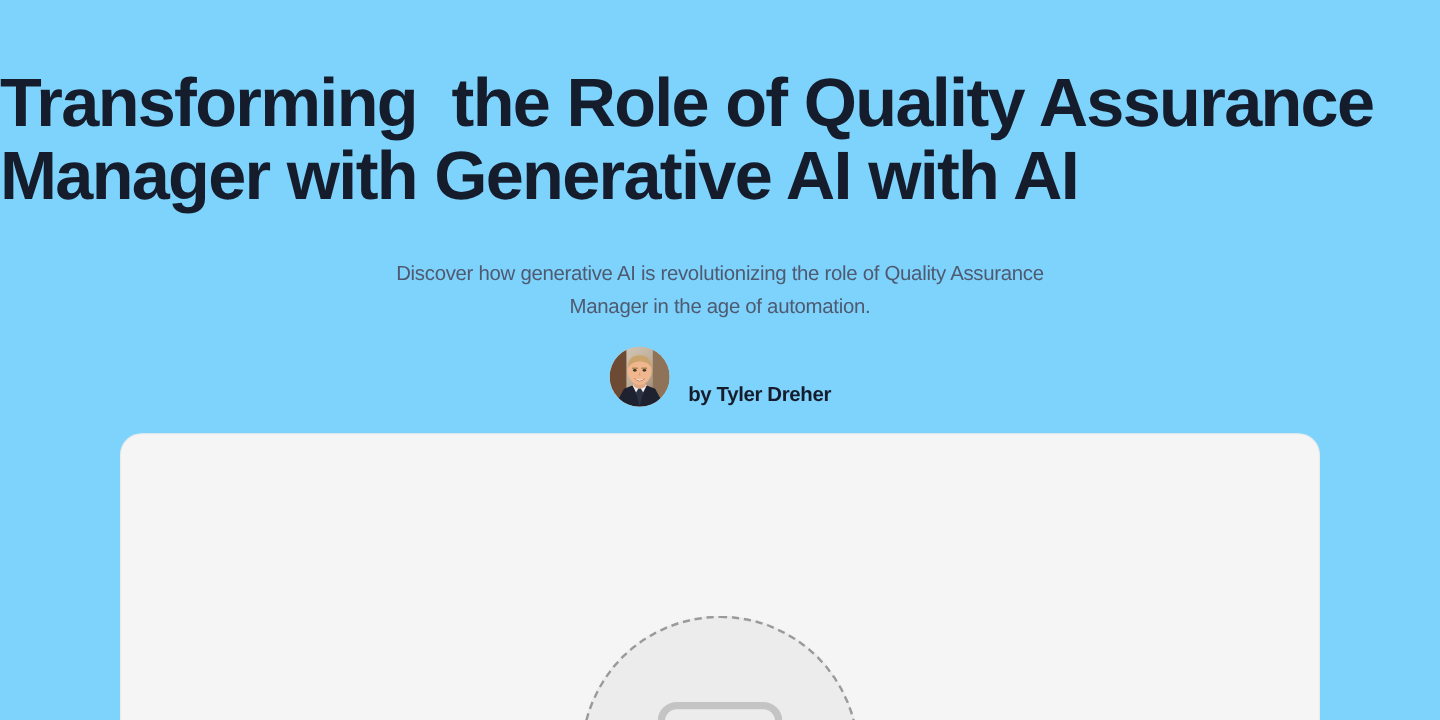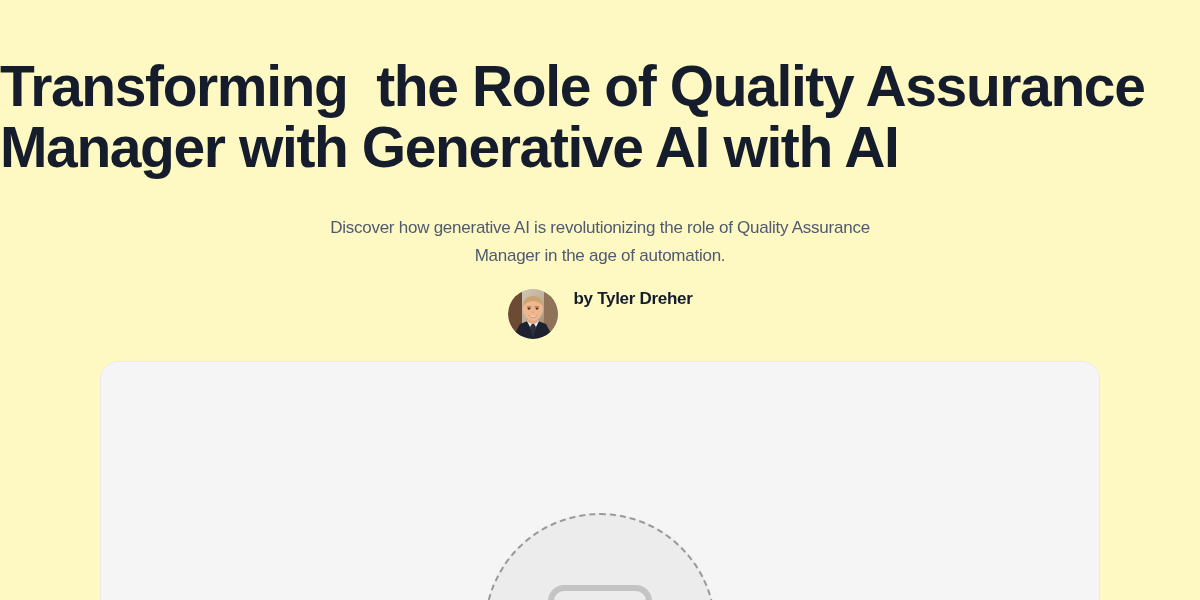--- a/index.html
+++ b/index.html
@@ -13,21 +13,21 @@
   body {
     background: #ffffff;
     font-family: "Liberation Sans", sans-serif;
     -webkit-font-smoothing: antialiased;
   }
 
   .page {
     position: relative;
     width: 1200px;
     height: 600px;
-    background: #fef9c3;
+    background: #7dd3fc;
     overflow: hidden;
   }
 
   
   .article-title {
     position: absolute;
     top: 56px;
     left: 0px;
     width: 1200px;
     font-size: 57px;
@@ -53,21 +53,21 @@
     color: #4f5a71;
   }
 
   
   .byline {
     position: absolute;
     top: 289px;
     left: 0;
     width: 1200px;
     display: flex;
-    align-items: flex-start;
+    align-items: flex-end;
     justify-content: center;
     gap: 16px;
   }
 
   .avatar {
     position: relative;
     width: 50px;
     height: 50px;
     border-radius: 50%;
     overflow: hidden;

